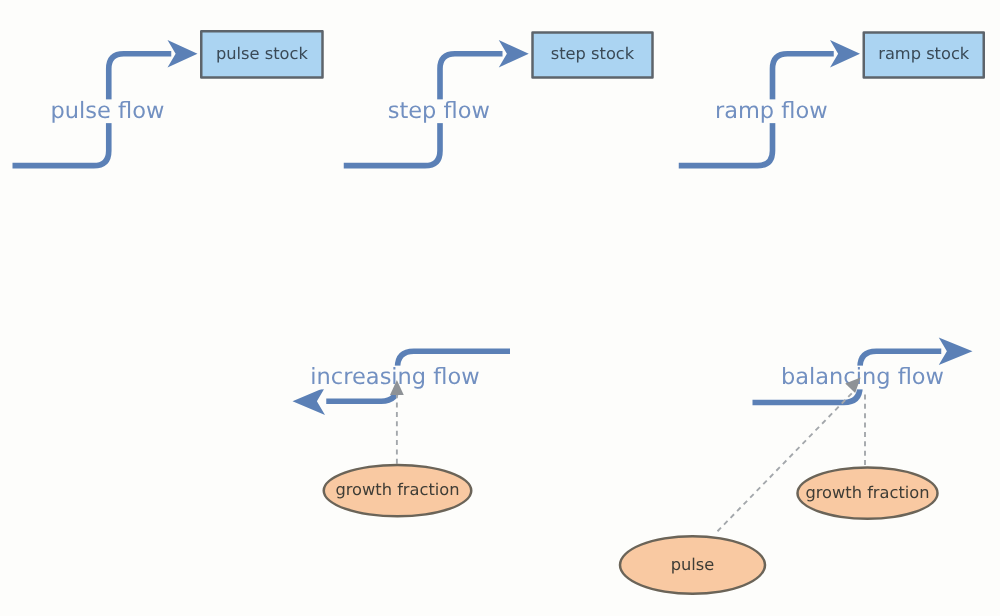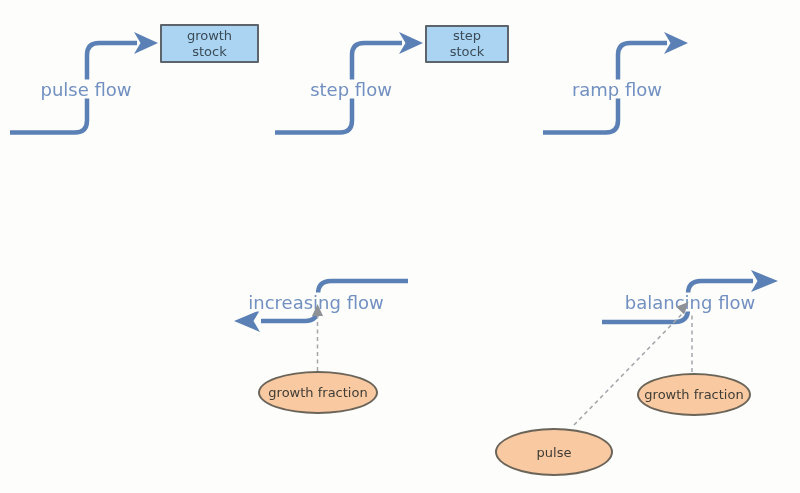--- a/index.html
+++ b/index.html
@@ -74,21 +74,21 @@
     background: var(--background, #fdfdfb);
     color: var(--flow-label-blue, #7290c1);
     font-size: 18px;
     line-height: 15px;
     padding: 2px 3px;
     white-space: nowrap;
   }
 
   
   #pulse-stock-box  { left: 160px; top: 24px; width: 99px; height: 39px; }
-  #step-stock-box   { left: 425px; top: 25px; width: 84px; height: 38px; }
+  #step-stock-box   { left: 425px; top: 25px; width: 98px; height: 38px; }
   #ramp-stock-box   { left: 690px; top: 25px; width: 98px; height: 38px; }
   #positive-stock-box { left: 82px;  top: 290px; width: 148px; height: 67px; }
   #negative-stock-box { left: 456px; top: 290px; width: 146px; height: 67px; }
 
   #growth-fraction-positive-ellipse { left: 258px; top: 371px; width: 120px; height: 43px; }
   #growth-fraction-negative-ellipse { left: 637px; top: 373px; width: 114px; height: 43px; }
   #goal-ellipse                     { left: 495px; top: 428px; width: 118px; height: 48px; }
 
   #pulse-flow-label      { left: 86px;  top: 89px; }
   #step-flow-label       { left: 351px; top: 89px; }
@@ -116,24 +116,27 @@
     <polygon class="arrowhead-blue" points="260,310 234,321 260,332 253.5,321"></polygon>
     <path class="connector" d="M 317.5 371 V 316"></path>
 
     <path class="pipe" d="M 602 322 H 675 Q 688 322 688 309 V 294 Q 688 281 701 281 H 753"></path>
     <polygon class="arrowhead-blue" points="751,270 778,281 751,292 757.5,281"></polygon>
     <path class="connector" d="M 692 372 V 315"></path>
     <path class="connector" d="M 574 425 L 682 314"></path>
   </svg>
 
   <div class="stock-box" id="pulse-stock-box">
-    <span>growth stock</span>
+    <span>pulse stock</span>
   </div>
   <div class="stock-box" id="step-stock-box">
     <span>step stock</span>
+  </div>
+  <div class="stock-box" id="ramp-stock-box">
+    <span>ramp stock</span>
   </div>
 
   <div class="converter-ellipse" id="growth-fraction-positive-ellipse">
     <span>growth fraction</span>
   </div>
   <div class="converter-ellipse" id="growth-fraction-negative-ellipse">
     <span>growth fraction</span>
   </div>
   <div class="converter-ellipse" id="goal-ellipse">
     <span>pulse</span>

